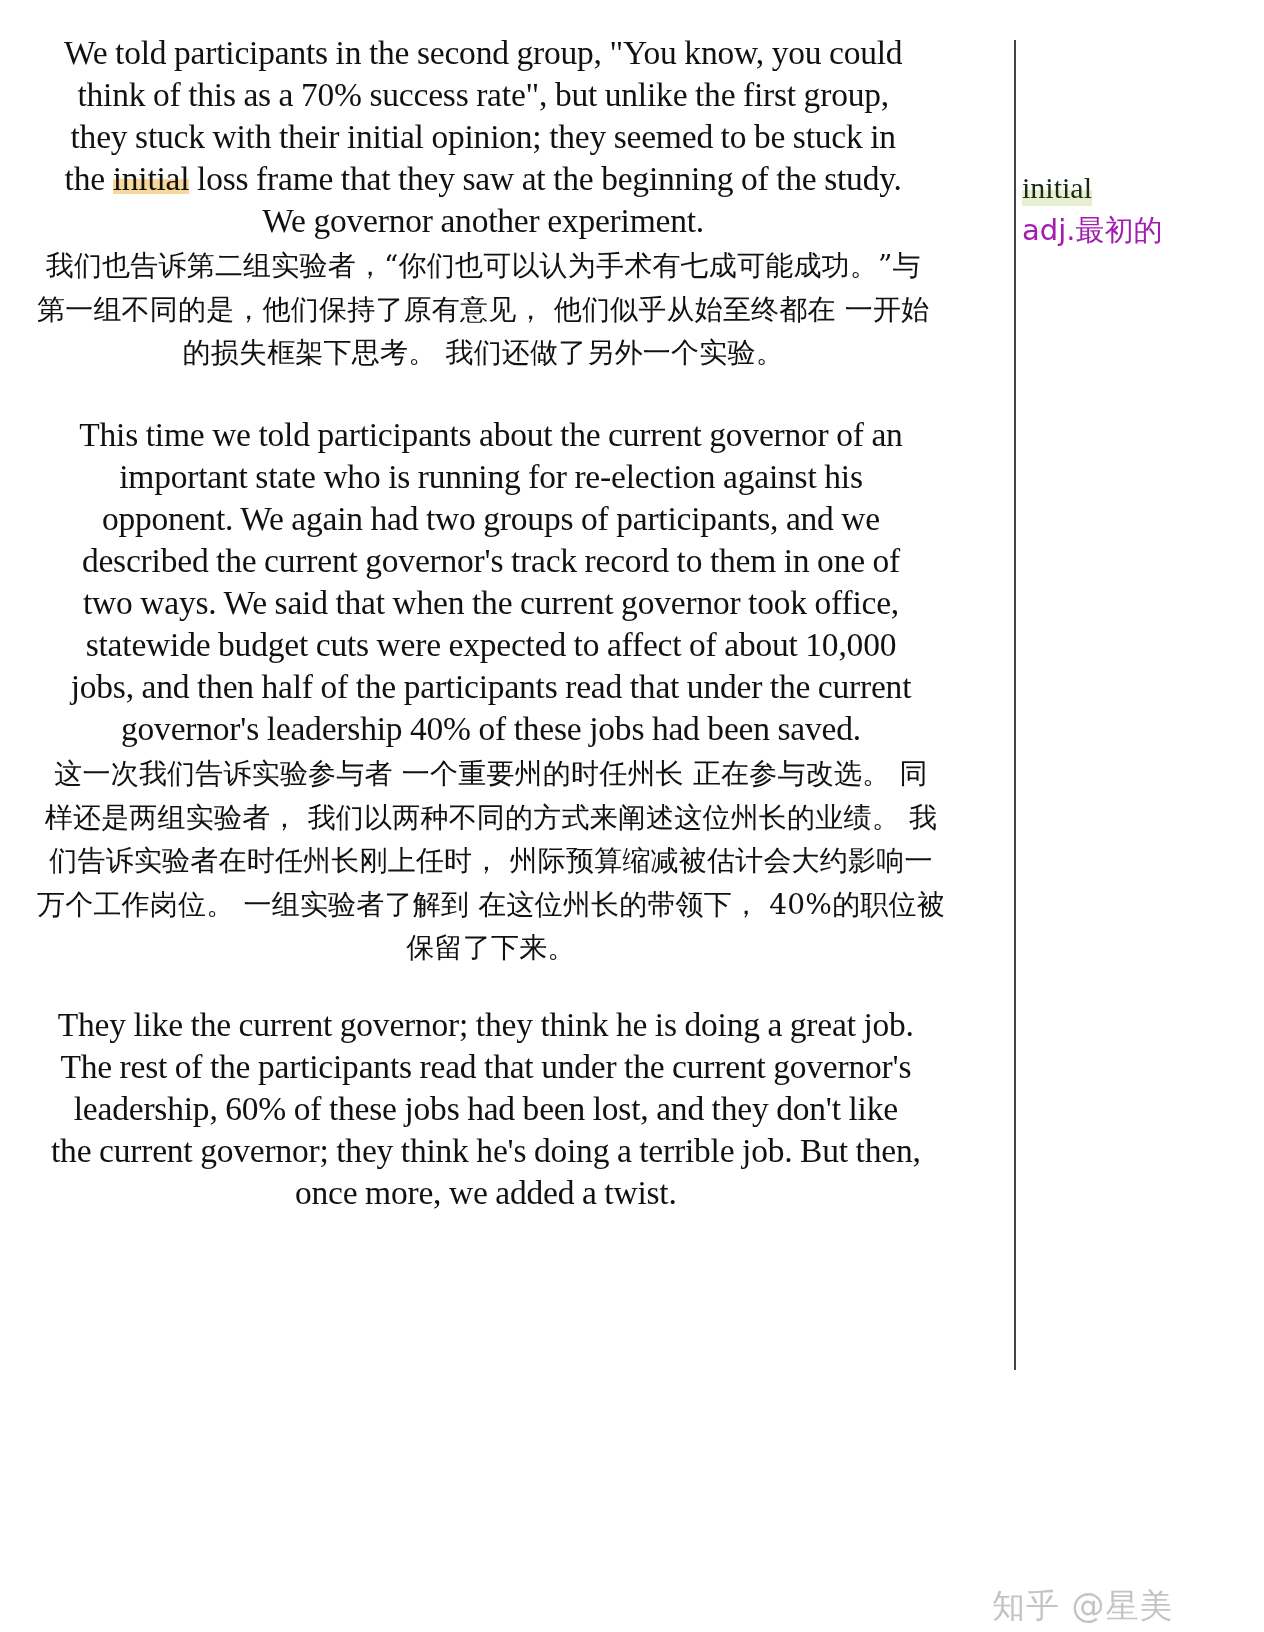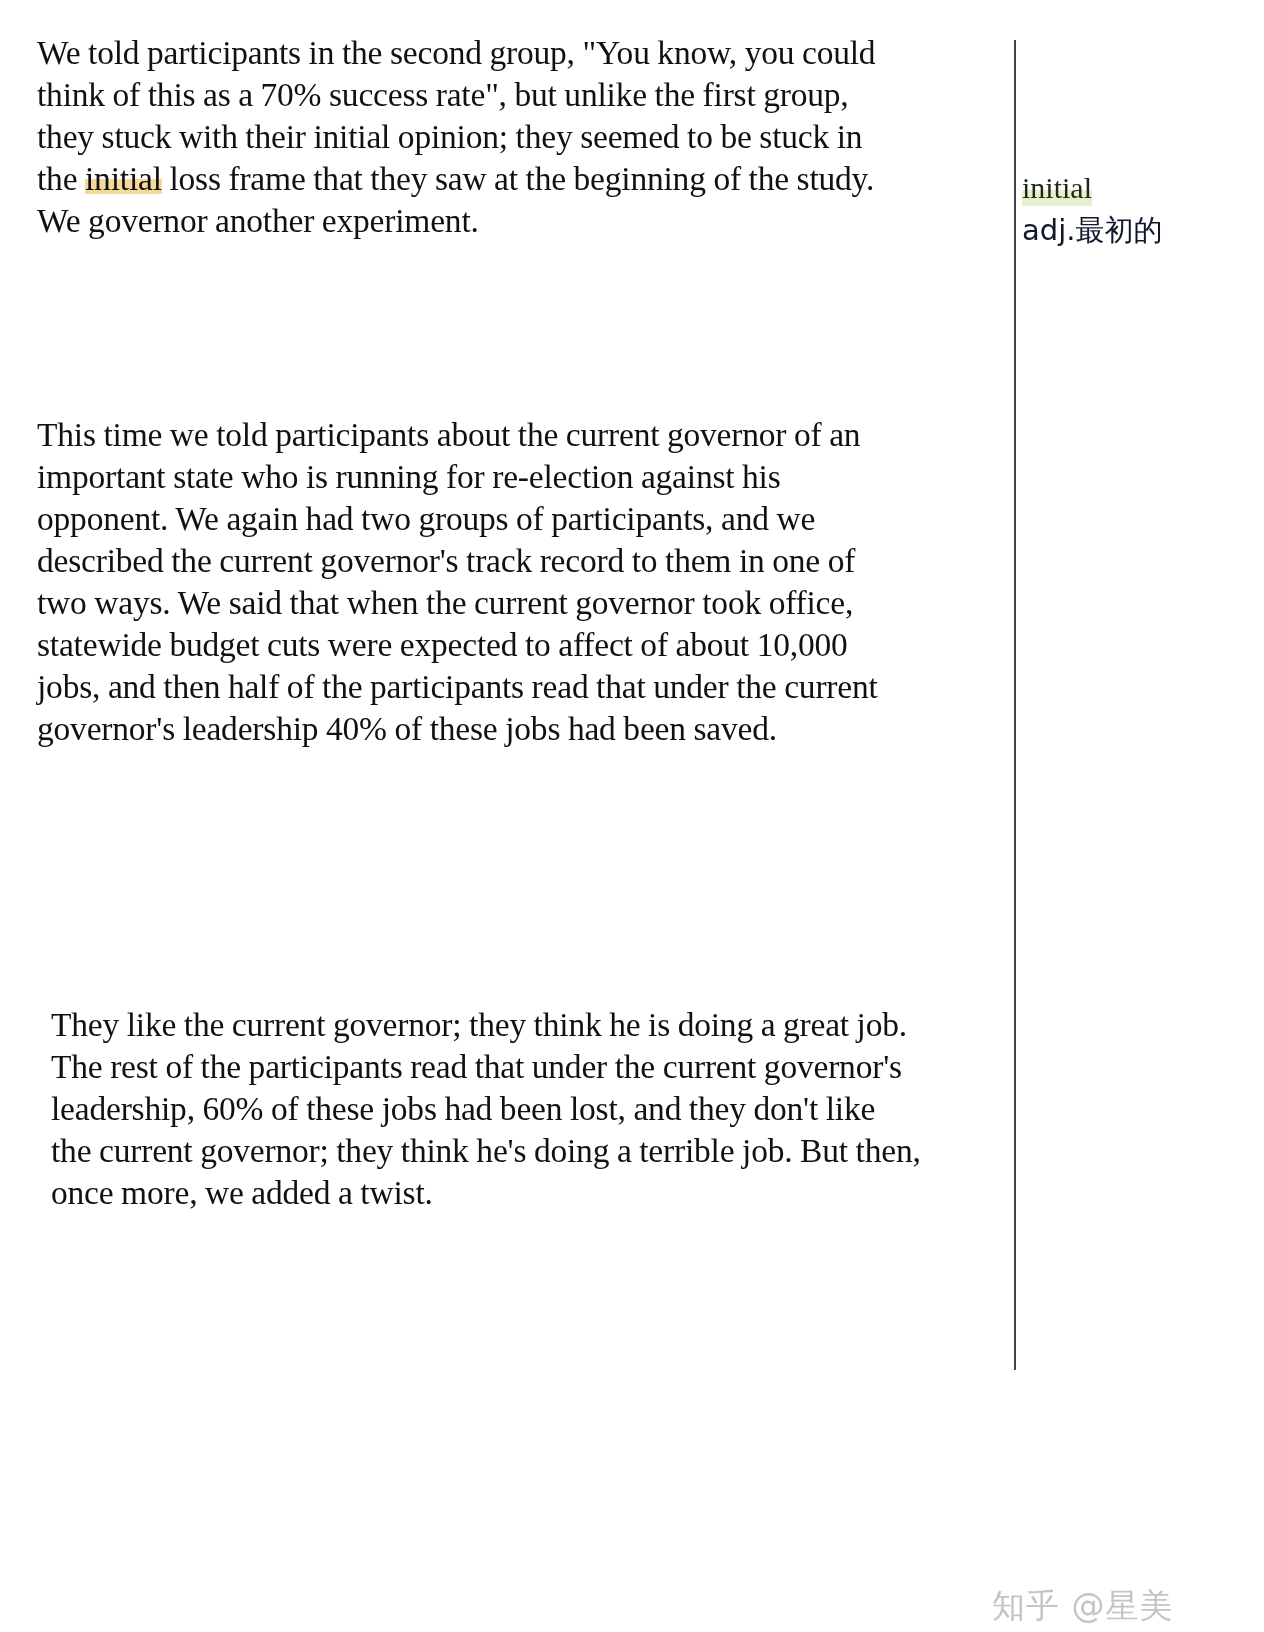--- a/index.html
+++ b/index.html
@@ -37,21 +37,21 @@
       white-space: pre-line;
     }
     .zh {
       font-family: "DejaVu Serif", "Liberation Serif", serif;
       font-size: 28px;
       line-height: 43.5px;
       letter-spacing: 0.2px;
       white-space: pre-line;
       margin-top: 2px;
     }
-    .block { margin-bottom: 46px; }
+    .block { margin-bottom: 46px; text-align: center; }
     .block-1 { position: absolute; top: 0; }
     .block-2 { position: absolute; top: 382px; }
     .block-3 { position: absolute; top: 972px; margin-left: 14px; }
     .hl-word {
       background: linear-gradient(to bottom, transparent 52%, #f6d89a 52%, #f6d89a 92%, transparent 92%);
     }
     .divider {
       position: absolute;
       left: 1014px;
       top: 40px;
@@ -70,21 +70,21 @@
       font-size: 30px;
       line-height: 40px;
       color: #1b2a10;
       display: inline-block;
       background: linear-gradient(to bottom, transparent 55%, #e6efcf 55%, #e6efcf 95%, transparent 95%);
     }
     .side-def {
       font-family: "DejaVu Sans", "Liberation Sans", sans-serif;
       font-size: 29px;
       line-height: 44px;
-      color: #0f172a;
+      color: #a21caf;
     }
     .watermark {
       position: absolute;
       left: 992px;
       top: 1584px;
       font-family: "DejaVu Sans", "Liberation Sans", sans-serif;
       font-size: 33px;
       color: #c4c4c4;
       letter-spacing: 1px;
     }
@@ -95,31 +95,39 @@
 <div class="page">
 
   <div class="main-col">
 
     <div class="block block-1">
       <p class="para en"><span>We told participants in the second group, "You know, you could
 think of this as a 70% success rate", but unlike the first group,
 they stuck with their initial opinion; they seemed to be stuck in
 the </span><span class="hl-word">initial</span><span> loss frame that they saw at the beginning of the study.
 We governor another experiment.</span></p>
+      <p class="para zh">我们也告诉第二组实验者，“你们也可以认为手术有七成可能成功。”与
+第一组不同的是，他们保持了原有意见， 他们似乎从始至终都在 一开始
+的损失框架下思考。 我们还做了另外一个实验。</p>
     </div>
 
     <div class="block block-2">
       <p class="para en">This time we told participants about the current governor of an
 important state who is running for re-election against his
 opponent. We again had two groups of participants, and we
 described the current governor's track record to them in one of
 two ways. We said that when the current governor took office,
 statewide budget cuts were expected to affect of about 10,000
 jobs, and then half of the participants read that under the current
 governor's leadership 40% of these jobs had been saved.</p>
+      <p class="para zh">这一次我们告诉实验参与者 一个重要州的时任州长 正在参与改选。 同
+样还是两组实验者， 我们以两种不同的方式来阐述这位州长的业绩。 我
+们告诉实验者在时任州长刚上任时， 州际预算缩减被估计会大约影响一
+万个工作岗位。 一组实验者了解到 在这位州长的带领下， 40%的职位被
+保留了下来。</p>
     </div>
 
     <div class="block block-3">
       <p class="para en">They like the current governor; they think he is doing a great job.
 The rest of the participants read that under the current governor's
 leadership, 60% of these jobs had been lost, and they don't like
 the current governor; they think he's doing a terrible job. But then,
 once more, we added a twist.</p>
     </div>
 

